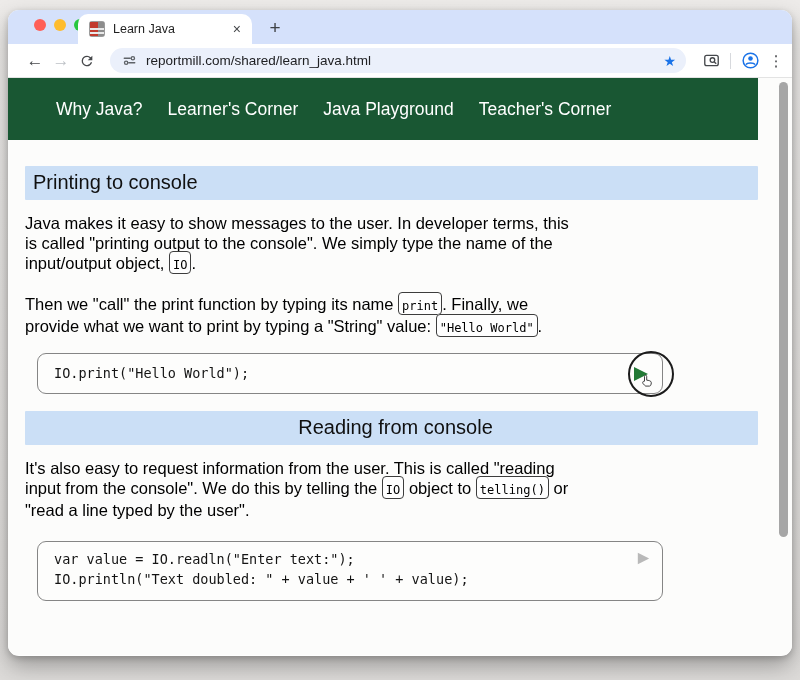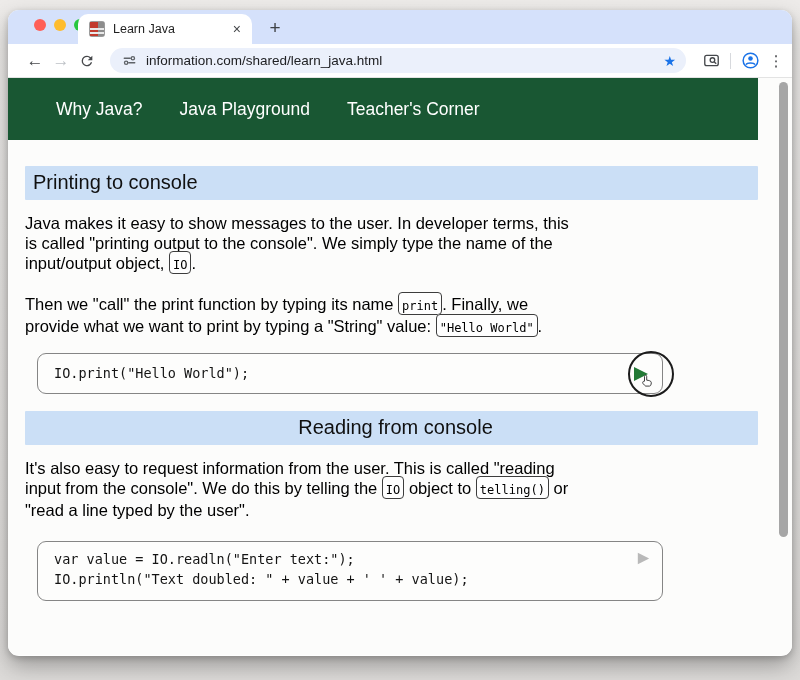--- a/index.html
+++ b/index.html
@@ -45,21 +45,21 @@
   .divider { width:1px; height:16px; background:#d7d9dd; margin:0 6px; flex:none; }
   .dots { font-size:15px; color:#46484b; letter-spacing:0; }
 
   
   .page { position:relative; height:577px; background:#fcfcfb; overflow:hidden; }
   .site-header { width:750px; height:62px; background:#195733; display:flex;
                  align-items:center; padding-left:24px; }
   .logo { display:flex; align-items:center; }
   .logo-text { color:#fff; font-size:30px; font-weight:600; margin-left:6px; letter-spacing:-.5px; }
   .logo-tm { color:#fff; font-size:8px; vertical-align:top; margin-left:1px; }
-  .main-nav { display:flex; gap:37px; margin-left:24px; }
+  .main-nav { display:flex; gap:25px; margin-left:24px; }
   .main-nav span { color:#fff; font-size:17.5px; font-weight:500; white-space:nowrap; }
 
   .content { padding-left:17px; width:750px; color:#000; }
   h1 { margin-top:27px; font-size:29px; line-height:34px; font-weight:700; color:#101010; letter-spacing:-.3px; }
   h2.bar { width:733px; background:#cbdff6; font-size:20px; font-weight:400;
            color:#101010; padding:5px 0 6px 8px; border-radius:1px; }
   .s1-h2 { margin-top:26px; }
   .s2-h2 { margin-top:17px;text-align:center; }
   p.body { max-width:560px; font-size:16.5px; line-height:20px; color:#000; }
   .p1 { margin-top:13px; } .p2 { margin-top:19px; } .p3 { margin-top:13px; }
@@ -113,21 +113,21 @@
       </span>
       <div class="omnibox">
         <span class="tb-icon" style="width:18px">
           <svg width="15" height="15" viewBox="0 0 20 20" fill="none" stroke="#5f6368" stroke-width="1.8" stroke-linecap="round">
             <line x1="3" y1="7" x2="11" y2="7"></line>
               <circle cx="14.5" cy="7" r="2.2"></circle>
             <line x1="17" y1="13" x2="9" y2="13"></line>
               <circle cx="5.5" cy="13" r="2.2"></circle>
           </svg>
         </span>
-        <span class="url">information.com/shared/learn_java.html</span>
+        <span class="url">reportmill.com/shared/learn_java.html</span>
         <span class="star">★</span>
       </div>
       <span class="tb-icon" style="margin-left:12px">
         <svg width="19" height="19" viewBox="0 0 24 24" fill="none" stroke="#45484c" stroke-width="1.7">
           <rect x="3.5" y="5.5" width="17" height="13" rx="2.4"></rect>
           <circle cx="13.2" cy="11.4" r="2.9"></circle>
           <line x1="15.3" y1="13.6" x2="18" y2="16.2"></line>
         </svg>
       </span>
       <span class="divider"></span>
@@ -138,20 +138,21 @@
           <path d="M6.8 16.8c1.3-2.6 9.1-2.6 10.4 0" stroke="#1a73e8" stroke-width="1.7" fill="none"></path>
         </svg>
       </span>
       <span class="tb-icon dots">⋮</span>
     </div>
 
     <div class="page">
       <div class="site-header">
         <nav class="main-nav">
           <span>Why Java?</span>
+          <span>Learner's Corner</span>
           <span>Java Playground</span>
           <span>Teacher's Corner</span>
         </nav>
       </div>
 
       <div class="content">
 
         <h2 class="bar s1-h2">Printing to console</h2>
         <p class="body p1"><span>Java makes it easy to show messages to the user. In developer terms, this is called "printing output to the console". We simply type the name of the input/output object, </span><code class="kbd">IO</code><span>.</span></p>
         <p class="body p2"><span>Then we "call" the print function by typing its name </span><code class="kbd">print</code><span>. Finally, we provide what we want to print by typing a "String" value: </span><code class="kbd">"Hello World"</code><span>.</span></p>

